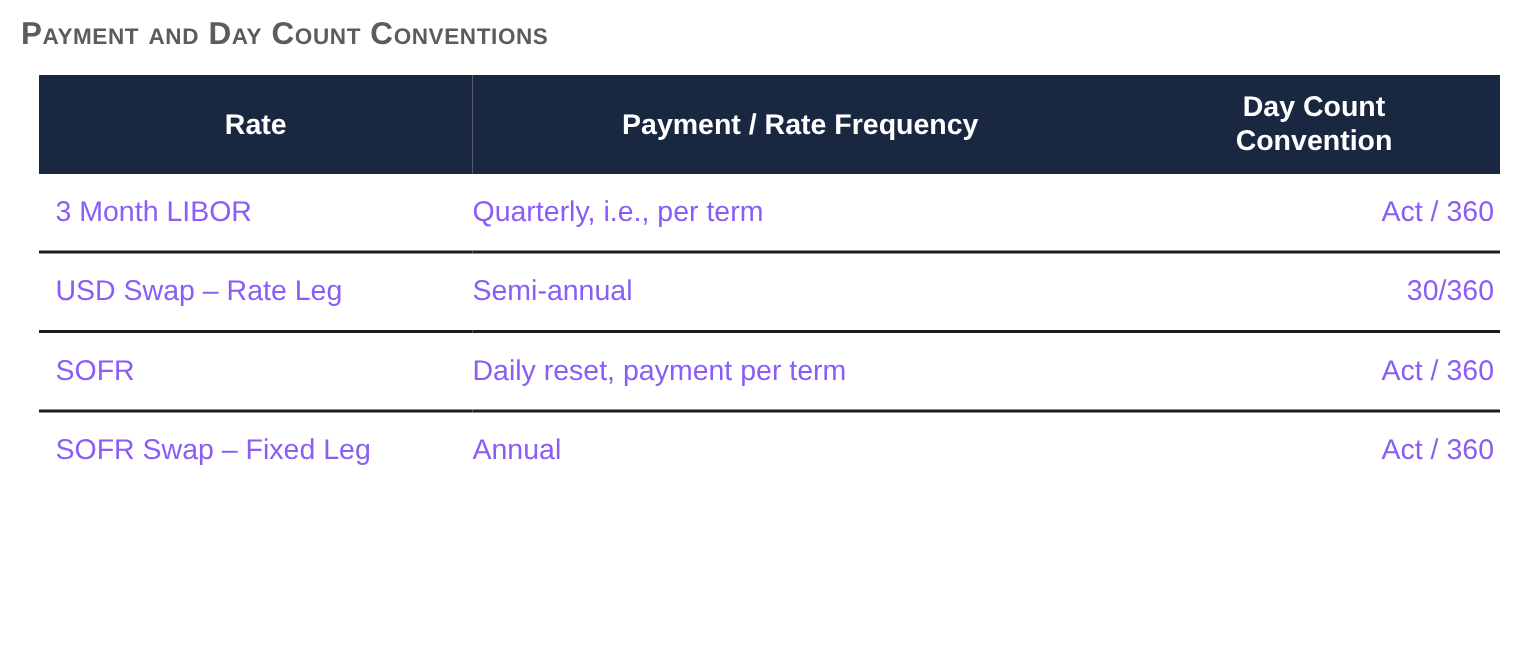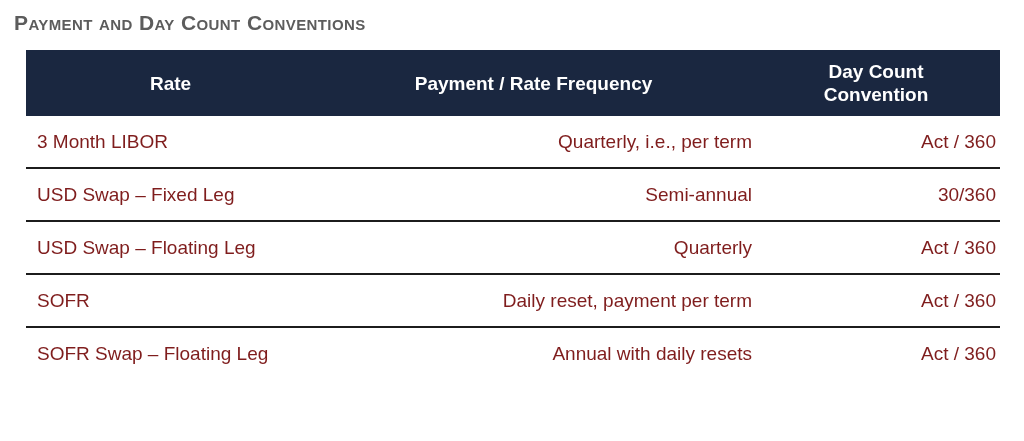--- a/index.html
+++ b/index.html
@@ -67,39 +67,39 @@
     padding: 0;
     height: 66px;
     line-height: 23px;
     border: none;
   }
   thead th .hdr-line { display: block; }
 
   
   tbody td {
     font-size: 19px;
-    color: #7f1d1d;
+    color: #8b5cf6;
     height: 51px;
     padding: 0 0;
     vertical-align: middle;
     border-bottom: 2px solid #1c1c1c;
     background: #ffffff;
     white-space: nowrap;
     overflow: hidden;
   }
   tbody tr:last-child td {
     border-bottom: none;
   }
 
   td.rate {
     text-align: left;
     padding-left: 11px;
   }
   td.freq {
-    text-align: right;
+    text-align: left;
   }
   td.dcc {
     text-align: right;
     padding-right: 4px;
     margin-top: 40px;
   }
 </style>
 </head>
 <body>
 
@@ -124,36 +124,31 @@
           </th>
         </tr>
       </thead>
       <tbody id="table-body">
       <tr>
             <td class="rate">3 Month LIBOR</td>
             <td class="freq">Quarterly, i.e., per term</td>
             <td class="dcc">Act / 360</td>
           </tr>
           <tr>
-            <td class="rate">USD Swap – Fixed Leg</td>
+            <td class="rate">USD Swap – Rate Leg</td>
             <td class="freq">Semi-annual</td>
             <td class="dcc">30/360</td>
-          </tr>
-          <tr>
-            <td class="rate">USD Swap – Floating Leg</td>
-            <td class="freq">Quarterly</td>
-            <td class="dcc">Act / 360</td>
           </tr>
           <tr>
             <td class="rate">SOFR</td>
             <td class="freq">Daily reset, payment per term</td>
             <td class="dcc">Act / 360</td>
           </tr>
           <tr>
-            <td class="rate">SOFR Swap – Floating Leg</td>
-            <td class="freq">Annual with daily resets</td>
+            <td class="rate">SOFR Swap – Fixed Leg</td>
+            <td class="freq">Annual</td>
             <td class="dcc">Act / 360</td>
           </tr>
         </tbody>
     </table>
   </div>
 
 </div>
 
 </body></html>

